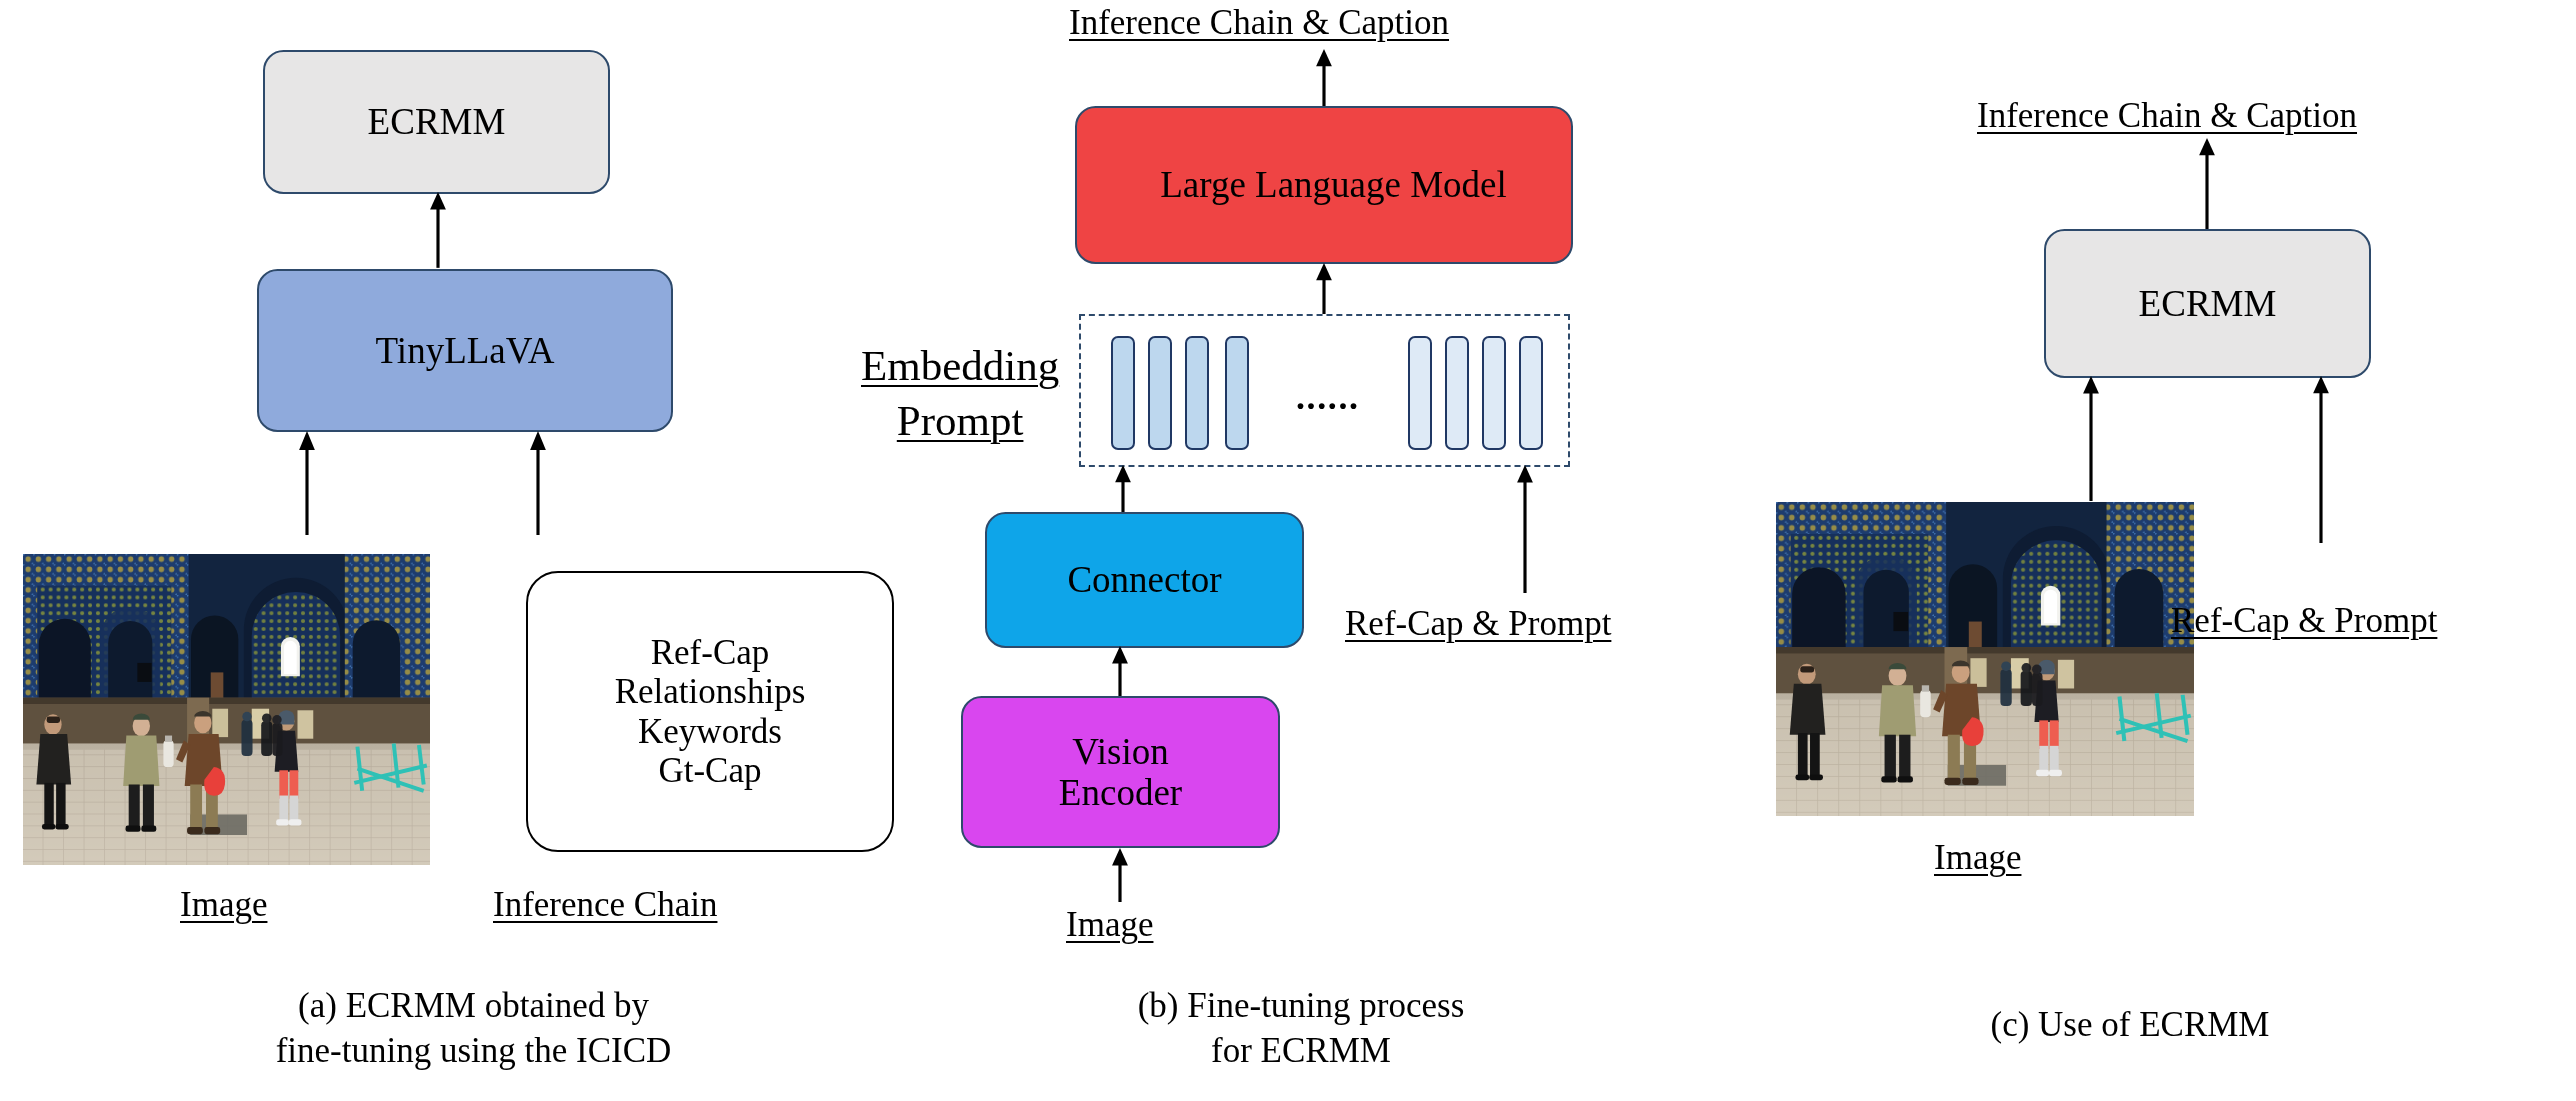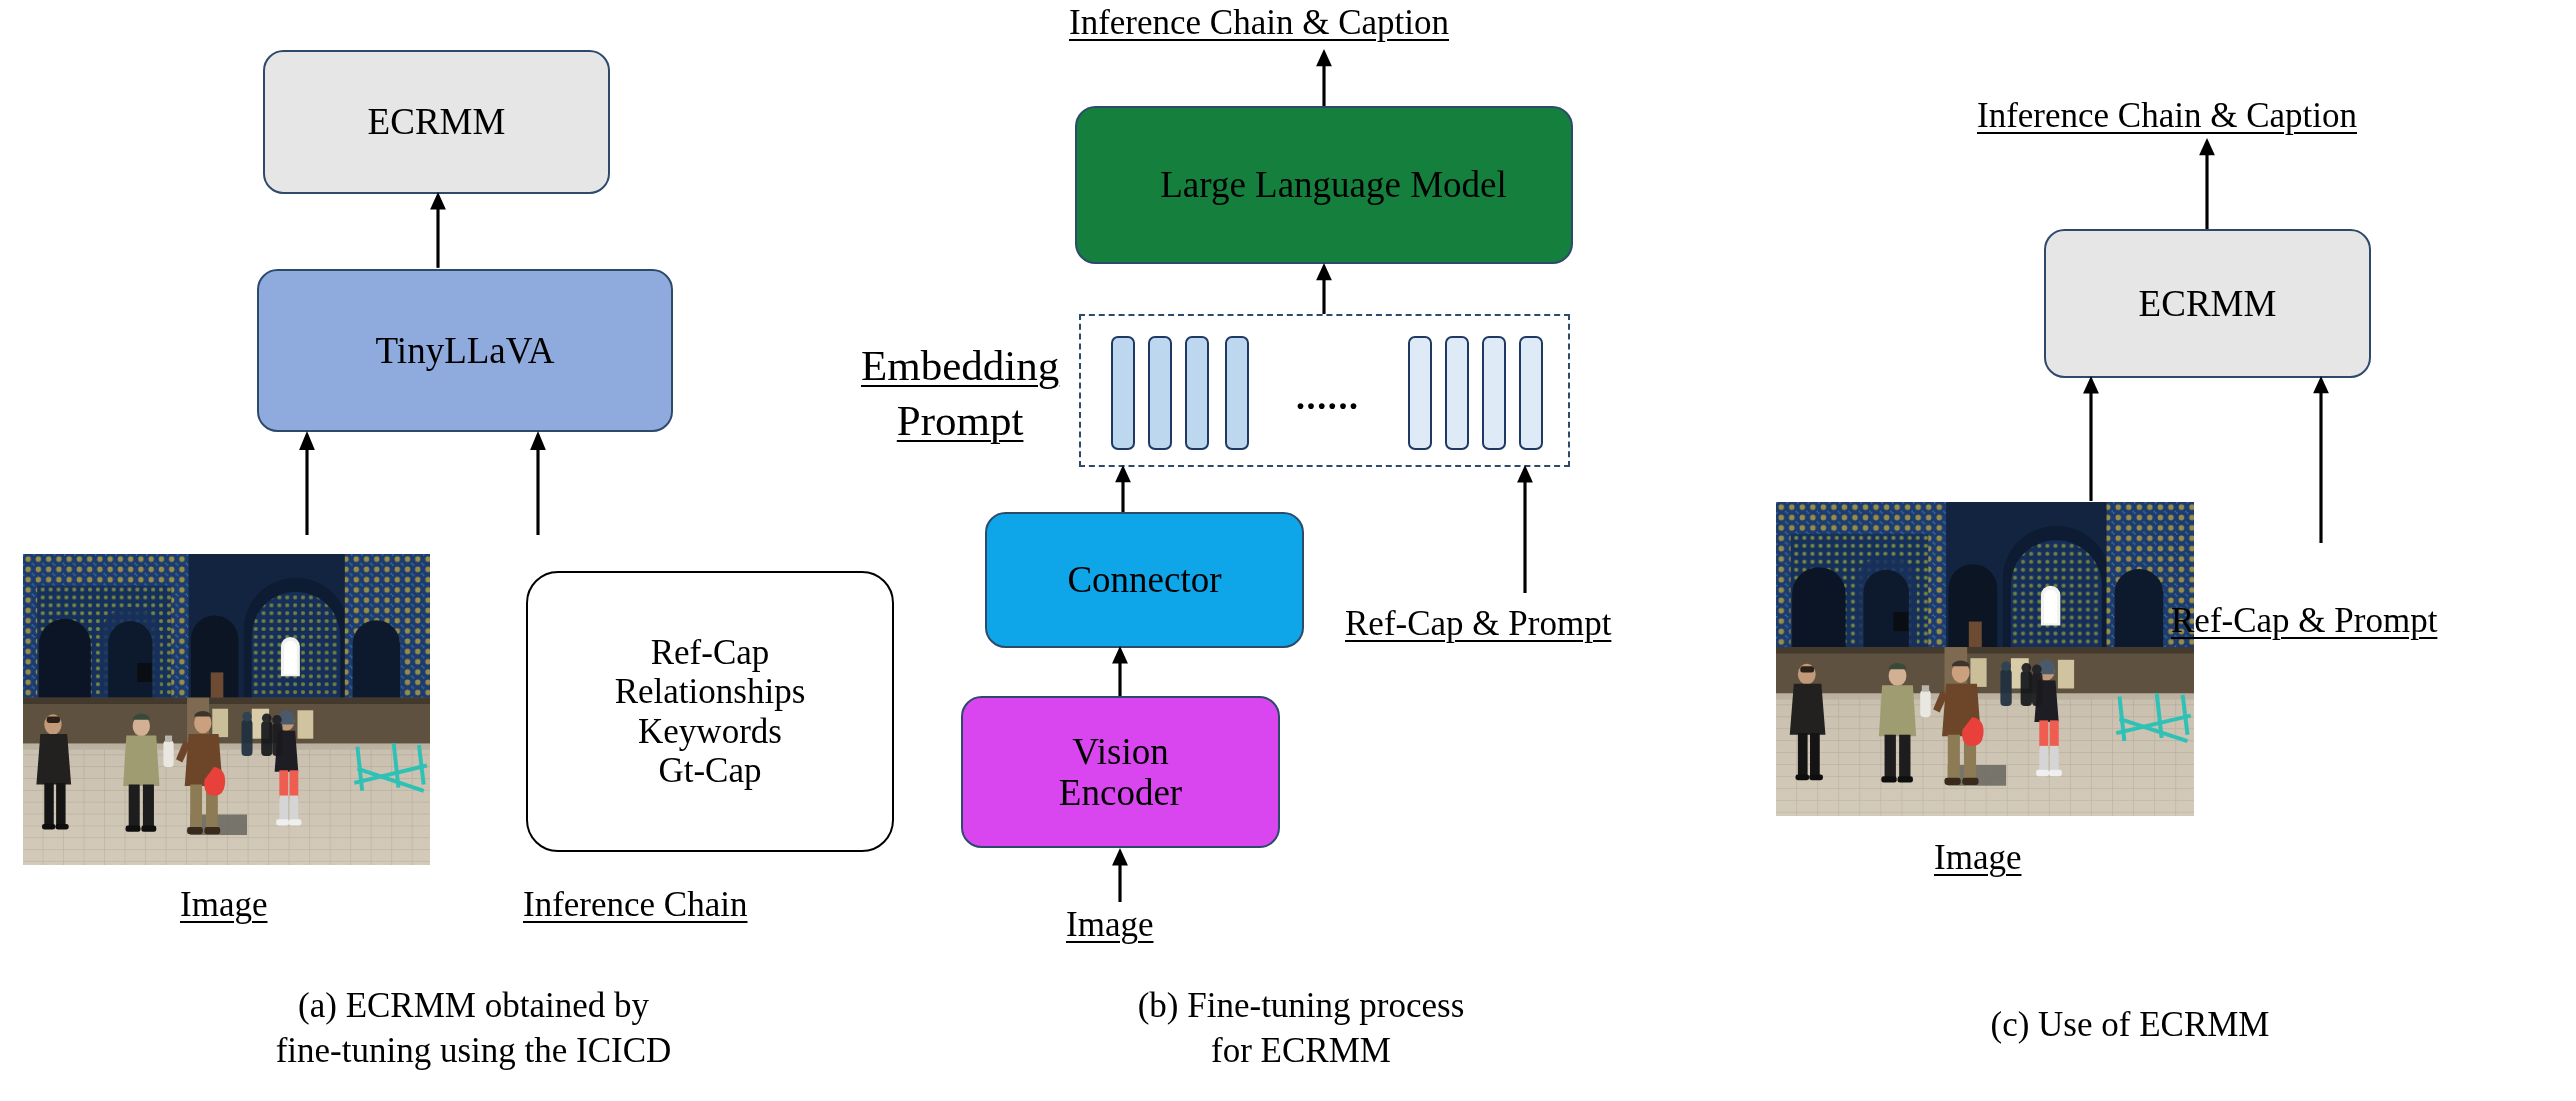--- a/index.html
+++ b/index.html
@@ -186,35 +186,35 @@
 </div>
 
 <div class="node" style="left:490px;top:571px;width:368px;height:281px;background:#FFFFFF;border-color:#000000;border-width:2.4px;border-radius:32px;font-size:35px;flex-direction:column;margin-left:36px;">
   <span>Ref-Cap</span>
   <span>Relationships</span>
   <span>Keywords</span>
   <span>Gt-Cap</span>
 </div>
 
 <div class="lbl ul" style="left:180px;top:885px;font-size:35px;">Image</div>
-<div class="lbl ul" style="left:523px;top:885px;font-size:35px;">Inference Chain</div>
+<div class="lbl ul" style="left:493px;top:885px;font-size:35px;">Inference Chain</div>
 
 <div class="caption" style="left:150px;top:984px;width:647px;font-size:35px;">
   <div>(a) ECRMM obtained by</div>
   <div>fine-tuning using the ICICD</div>
 </div>
 
 <div class="lbl ul" style="left:1069px;top:3.2px;font-size:35px;">Inference Chain &amp; Caption</div>
 
 <svg class="arrow" style="left:1312px;top:49px;width:24px;height:60px;" viewBox="0 0 30 76" width="24" height="60">
   <line x1="15" y1="76" x2="15" y2="16" stroke="#000" stroke-width="4"></line>
   <polygon points="15,0 5,22 25,22" fill="#000"></polygon>
 </svg>
 
-<div class="node" style="left:1075px;top:106px;width:498px;height:158px;background:#15803d;font-size:37px;padding-left:19px;">
+<div class="node" style="left:1075px;top:106px;width:498px;height:158px;background:#ef4444;font-size:37px;padding-left:19px;">
   <span>Large Language Model</span>
 </div>
 
 <svg class="arrow" style="left:1312px;top:263px;width:24px;height:55px;" viewBox="0 0 30 70" width="24" height="55">
   <line x1="15" y1="70" x2="15" y2="16" stroke="#000" stroke-width="4"></line>
   <polygon points="15,0 5,22 25,22" fill="#000"></polygon>
 </svg>
 
 <div class="embed-box" style="left:1079px;top:314px;width:491px;height:153px;">
   <div class="bar" style="left:30px;top:20px;width:24px;height:114px;background:#BDD7EE;"></div>

